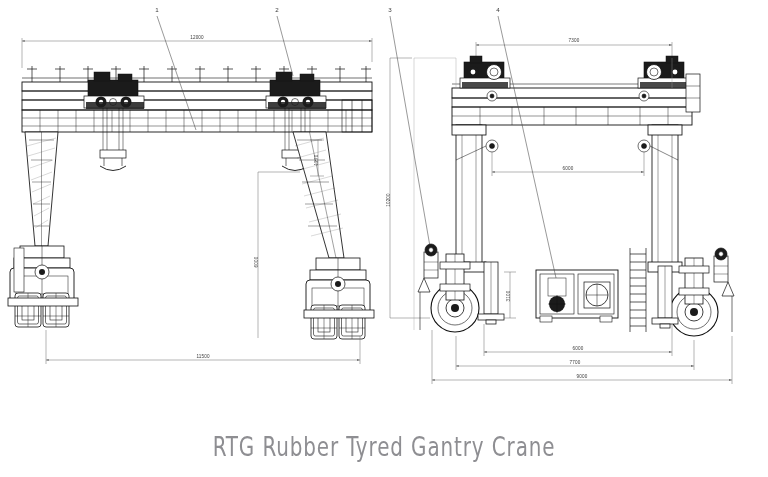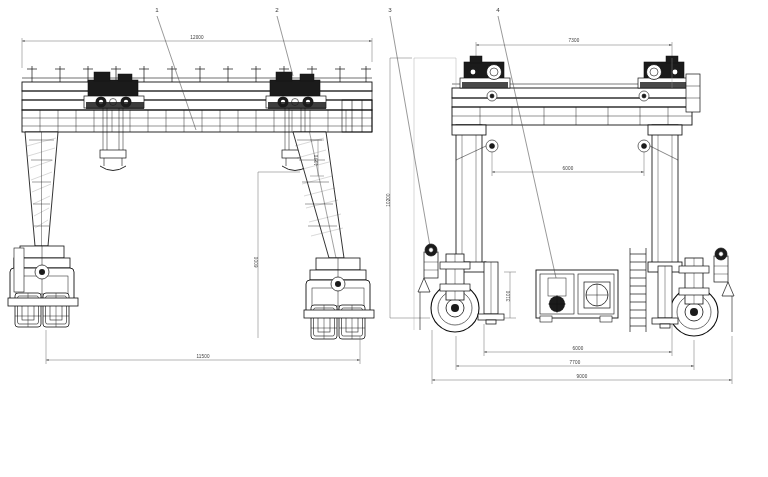--- a/index.html
+++ b/index.html
@@ -481,14 +481,17 @@
       </g>
 
       <g stroke="#444" stroke-width="0.55" fill="none">
         <path d="M498 16 L556 278"></path>
       </g>
       <text class="calltxt" x="498" y="12" text-anchor="middle">4</text>
     </g>
 
   </svg>
 
+  <div class="caption-wrap">
+    <div class="caption">RTG Rubber Tyred Gantry Crane</div>
+  </div>
 
 </div>
 
 </body></html>

